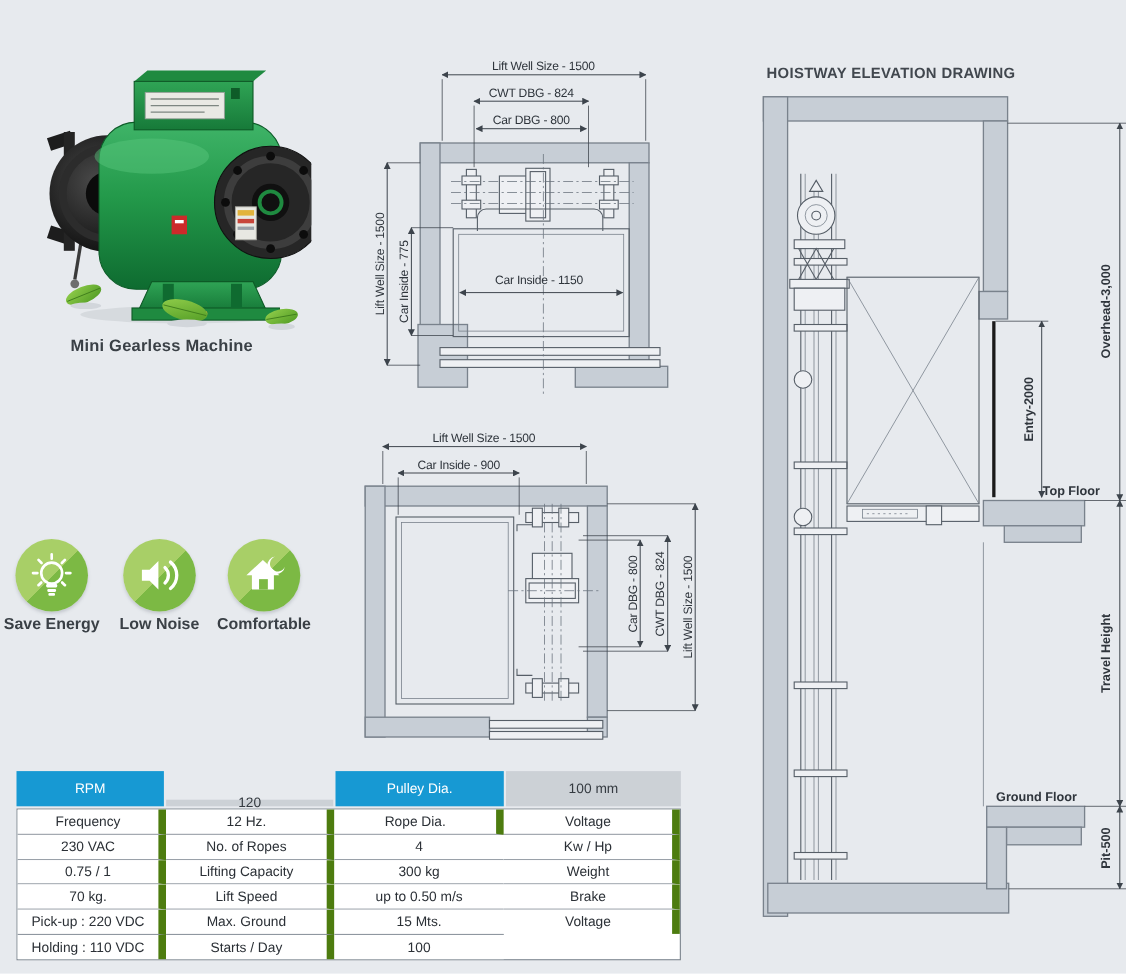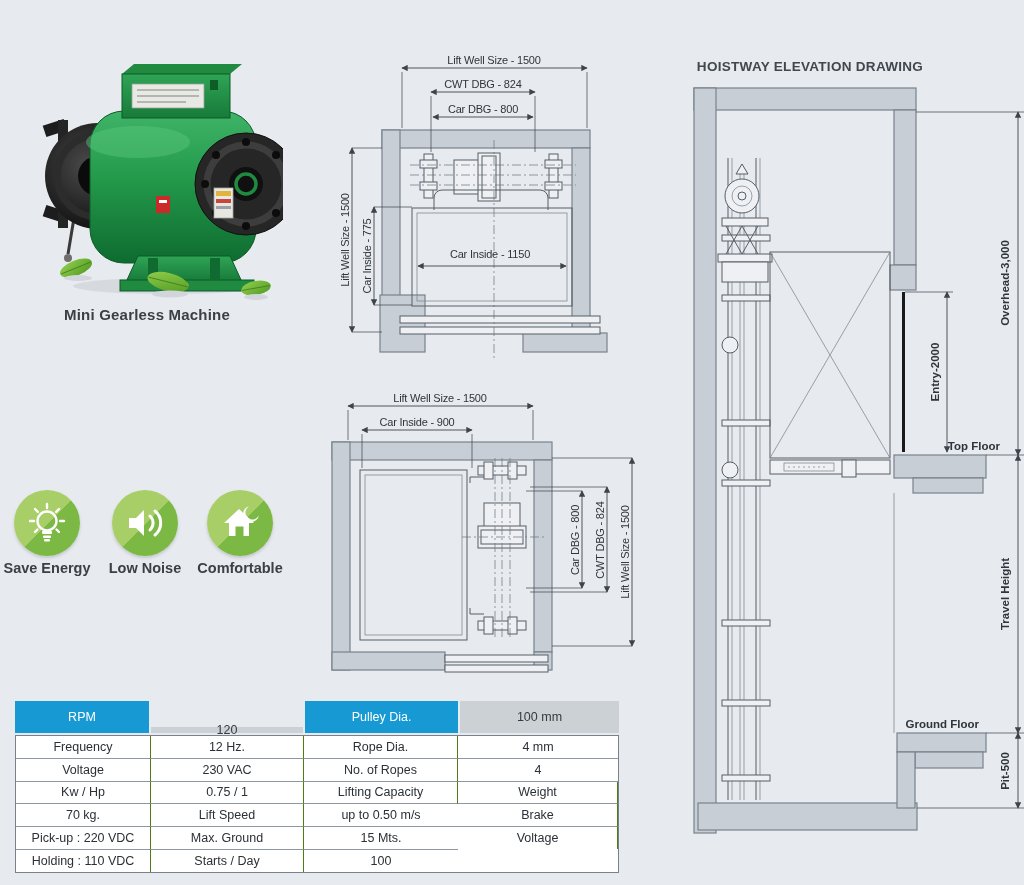--- a/index.html
+++ b/index.html
@@ -42,21 +42,21 @@
     display:flex;align-items:center;justify-content:center;font-size:12.5px;
   }
   .hd-blue{background:#1799d3;color:#ffffff;font-weight:normal;}
   .hd-gray{background:#ccd1d6;color:#353b41;}
   .c1{width:134px;}.c2{width:152px;margin-top:26px;}.c3{width:153px;}.c4{flex:1;}
   .spec-body{
     margin-top:2px;border:1px solid #79828c;background:#ffffff;
     display:grid;grid-template-columns:135px 153px 154px 1fr;
   }
   .spec-body .cell{
-    border-right:1px solid #4d7c0f;border-bottom:1px solid #8f97a0;
+    border-right:7px solid #4d7c0f;border-bottom:1px solid #8f97a0;
     height:21.8px;display:flex;align-items:center;justify-content:center;
     font-size:12.5px;color:#2b3036;background:#ffffff;
   }
   .spec-body .cell.last-col{border-right:none;}
   .spec-body .cell.last-row{border-bottom:none;}
 </style>
 </head>
 <body>
 
 <div class="canvas">
@@ -458,30 +458,30 @@
     <div class="spec-header">
       <div class="cell hd-blue c1">RPM</div>
       <div class="cell hd-gray c2">120</div>
       <div class="cell hd-blue c3">Pulley Dia.</div>
       <div class="cell hd-gray c4">100 mm</div>
     </div>
     <div class="spec-body">
       <div class="cell">Frequency</div>
       <div class="cell">12 Hz.</div>
       <div class="cell">Rope Dia.</div>
-      <div class="cell last-col">4 mm</div>
 
       <div class="cell">Voltage</div>
       <div class="cell">230 VAC</div>
       <div class="cell">No. of Ropes</div>
       <div class="cell last-col">4</div>
 
       <div class="cell">Kw / Hp</div>
       <div class="cell">0.75 / 1</div>
       <div class="cell">Lifting Capacity</div>
+      <div class="cell last-col">300 kg</div>
 
       <div class="cell">Weight</div>
       <div class="cell">70 kg.</div>
       <div class="cell">Lift Speed</div>
       <div class="cell last-col">up to 0.50 m/s</div>
 
       <div class="cell">Brake</div>
       <div class="cell">Pick-up : 220 VDC</div>
       <div class="cell">Max. Ground</div>
       <div class="cell last-col">15 Mts.</div>

